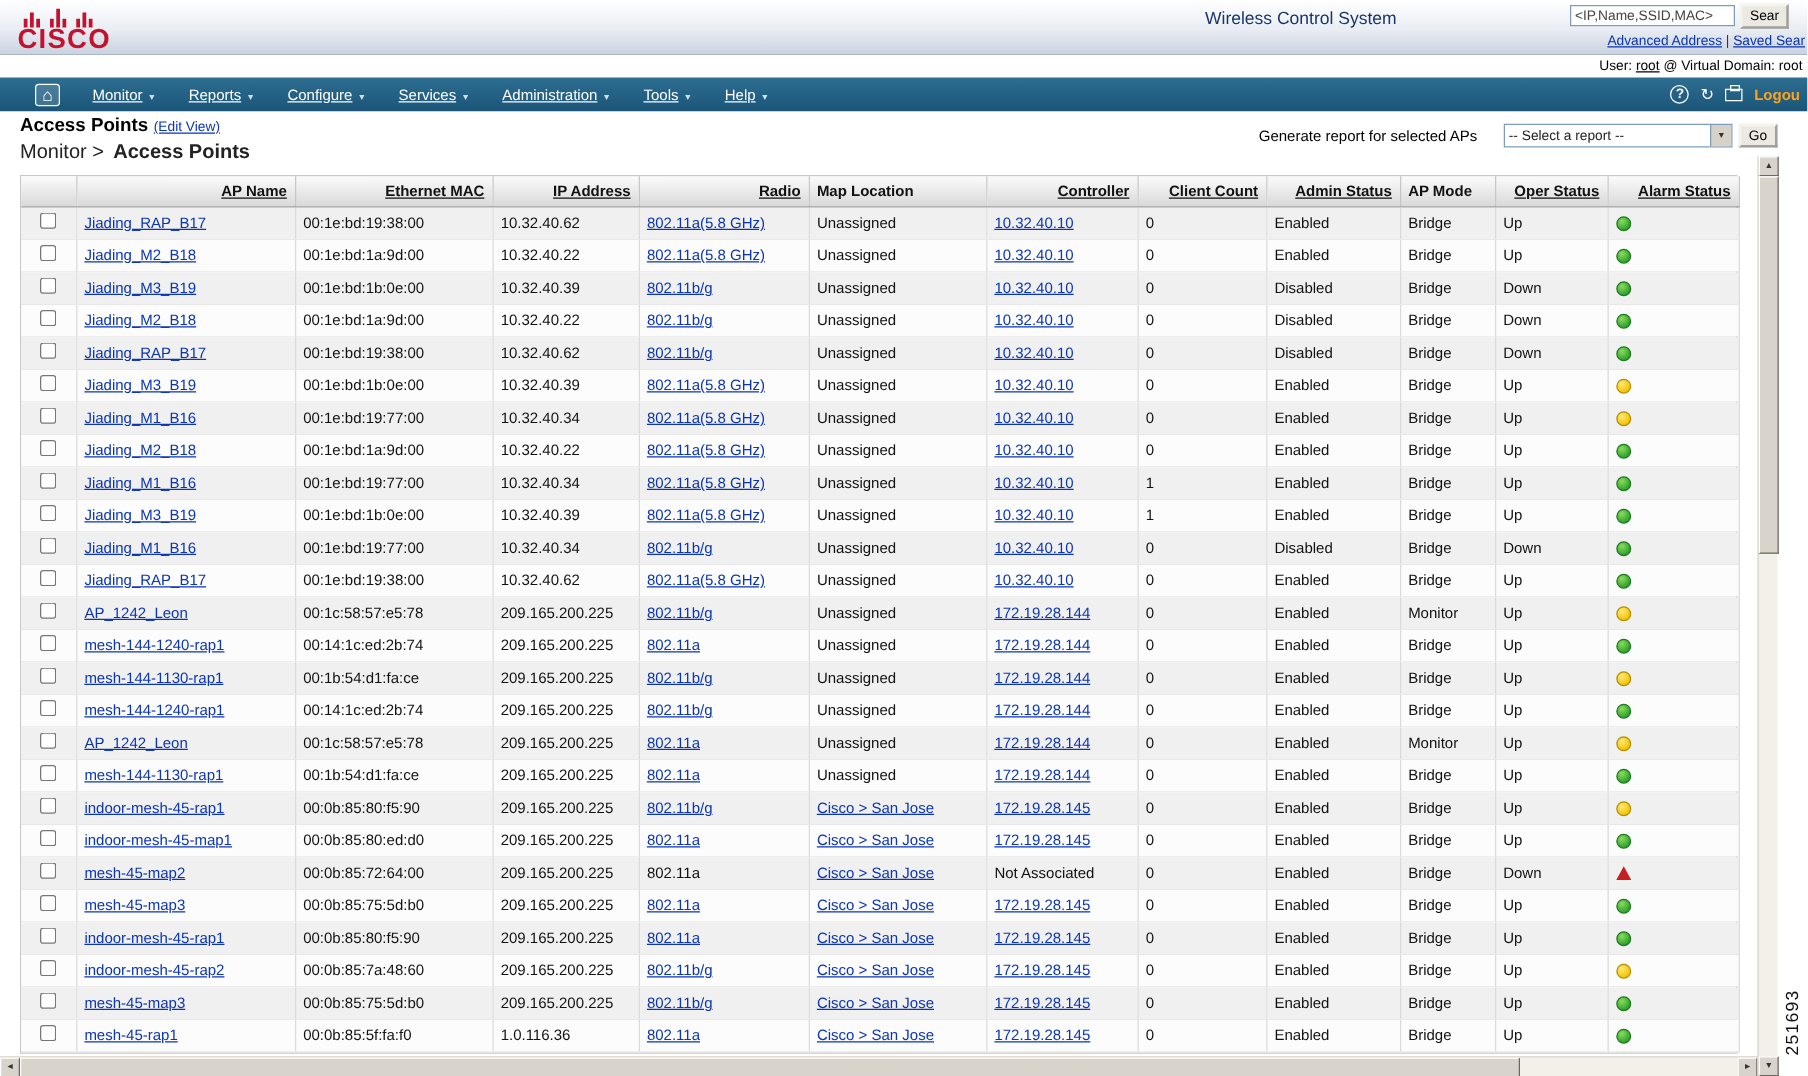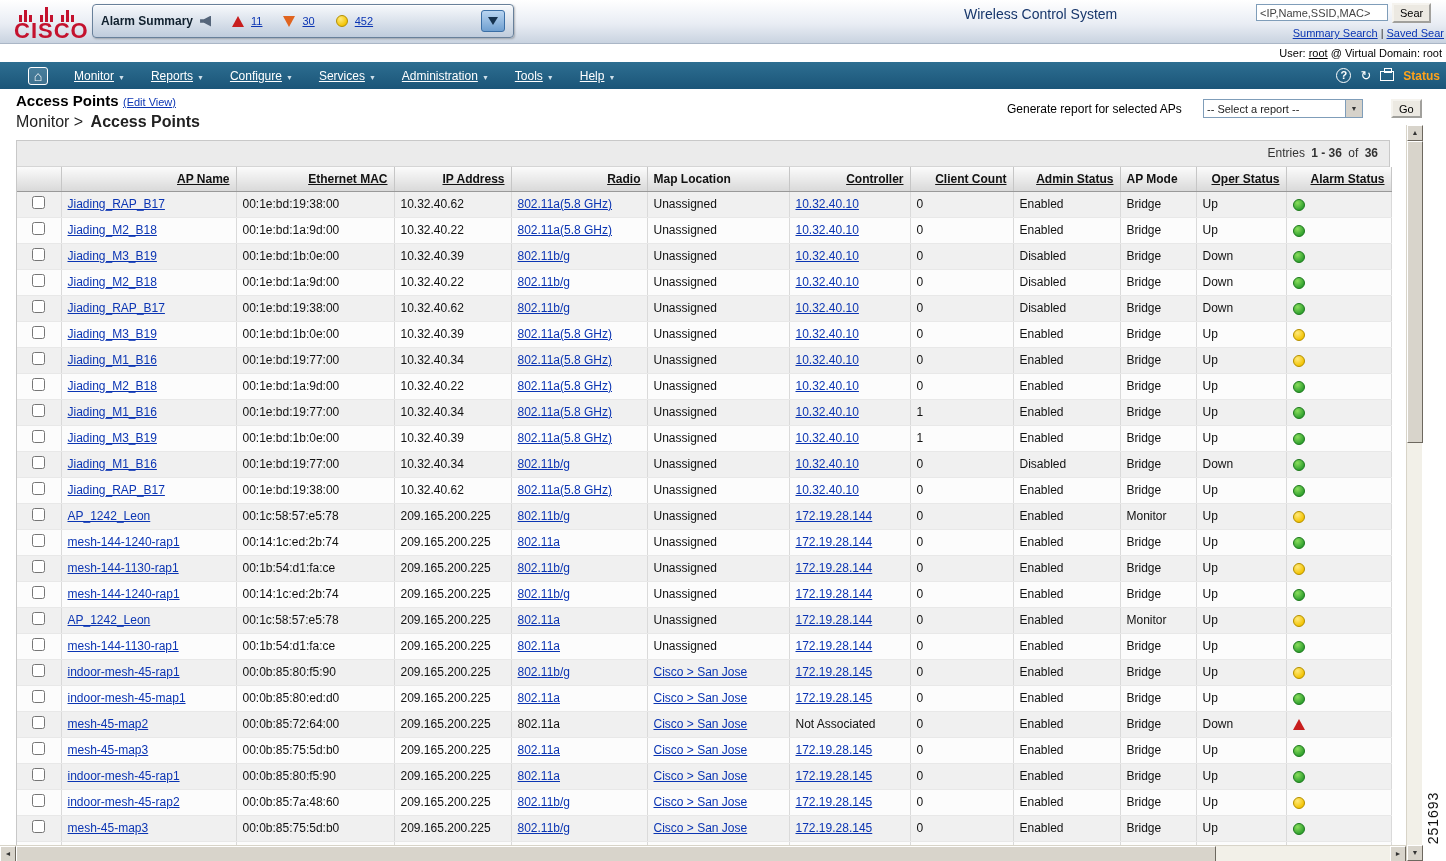--- a/index.html
+++ b/index.html
@@ -71,21 +71,21 @@
   .print-icon::before { content:''; position:absolute; top:-4px; left:3px; width:6px; height:3px; border:1px solid #fff; }
   .logout { color:#ffa31a; font-weight:bold; font-size:12px; cursor:pointer; text-decoration:none; }
 
   
   .page-title-row { position:absolute; left:16px; top:92px; white-space:nowrap; }
   .page-title { font-size:15px; font-weight:bold; color:#000; display:inline; }
   .edit-view { font-size:11px; margin-left:0; }
   .breadcrumb { position:absolute; left:16px; top:113px; font-size:16px; color:#222; }
   .breadcrumb b { margin-left:3px; }
   .report-label { position:absolute; left:1007px; top:102px; font-size:12px; color:#000; }
-  .select { position:absolute; left:1203px; top:99px; width:160px; height:19px;
+  .select { position:absolute; left:1203px; top:99px; width:183px; height:19px;
     border:1px solid #7f9db9; background:#fff; font-size:11px; display:flex; align-items:center; cursor:pointer; }
   .select-text { flex:1; padding-left:3px; color:#222; white-space:nowrap; overflow:hidden; }
   .select-arrow { width:17px; height:100%; background:#d6d2ca; border-left:1px solid #7f9db9;
     font-size:7px; color:#333; display:flex; align-items:center; justify-content:center; }
   .go-btn { position:absolute; left:1391px; top:99px; height:19px; }
 
   
   .table-wrap { position:absolute; left:16px; top:140px; width:1374px; border:1px solid #c8c8c8; z-index:1; }
   .entries-bar { height:26px; background:#ebebeb; border-bottom:1px solid #d5d5d5;
     text-align:right; line-height:25px; padding-right:8px; font-size:12px; color:#333; }
@@ -136,41 +136,28 @@
         <i style="height:15px"></i>
         <i style="height:7px"></i>
         <i class="gap"></i>
       <i style="height:7px"></i>
         <i style="height:12px"></i>
         <i style="height:7px"></i>
     </div>
     <div class="cisco-text">CISCO</div>
   </div>
 
-  <div class="alarm-box">
-    <span class="alarm-label">Alarm Summary</span>
-    <span class="megaphone"></span>
-    <span class="tri-up alarm-gap"></span>
-    <a class="lnk sm">11</a>
-    <span class="tri-down alarm-gap"></span>
-    <a class="lnk sm">30</a>
-    <span class="dot yellow alarm-gap"></span>
-    <a class="lnk sm">452</a>
-    <span class="alarm-dd">
-      <span class="dd-tri"></span>
-    </span>
-  </div>
 
   <div class="wcs-title">Wireless Control System</div>
   <input class="search-input" type="text" value="&lt;IP,Name,SSID,MAC&gt;" style="">
   <button class="btn3d search-btn">Sear</button>
 </div>
 
 <div class="adv-links">
-  <a class="lnk">Summary Search</a><span class="sep">|</span><a class="lnk">Saved Sear</a>
+  <a class="lnk">Advanced Address</a><span class="sep">|</span><a class="lnk">Saved Sear</a>
 </div>
 
 <div class="user-line">
   <span>User:</span>
   <a>root</a>
   <span>@ Virtual Domain:</span>
   <span>root</span>
 </div>
 
 <div class="navbar">
@@ -181,47 +168,41 @@
     <span class="nav-item"><span class="lbl">Configure</span><span class="caret">▼</span></span>
     <span class="nav-item"><span class="lbl">Services</span><span class="caret">▼</span></span>
     <span class="nav-item"><span class="lbl">Administration</span><span class="caret">▼</span></span>
     <span class="nav-item"><span class="lbl">Tools</span><span class="caret">▼</span></span>
     <span class="nav-item"><span class="lbl">Help</span><span class="caret">▼</span></span>
   </div>
   <div class="nav-right">
     <span class="nav-ico circle-q">?</span>
     <span class="nav-ico">↻</span>
     <span class="print-icon"></span>
-    <a class="logout">Status</a>
+    <a class="logout">Logou</a>
   </div>
 </div>
 
 <div class="page-title-row">
   <span class="page-title">Access Points</span>
   <a class="lnk edit-view">(Edit View)</a>
 </div>
 <div class="breadcrumb">
   <span>Monitor &gt;</span>
   <b>Access Points</b>
 </div>
 
 <span class="report-label">Generate report for selected APs</span>
 <div class="select">
   <span class="select-text">-- Select a report --</span>
   <span class="select-arrow">▼</span>
 </div>
 <button class="btn3d go-btn">Go</button>
 
 <div class="table-wrap">
-  <div class="entries-bar">
-    <span>Entries</span>
-    <b>1 - 36</b>
-    <span>of</span>
-    <b>36</b>
-  </div>
   <table>
     <colgroup>
       <col style="width:44px">
         <col style="width:175px">
         <col style="width:158px">
         <col style="width:117px">
       <col style="width:136px">
         <col style="width:142px">
         <col style="width:121px">
         <col style="width:103px">

